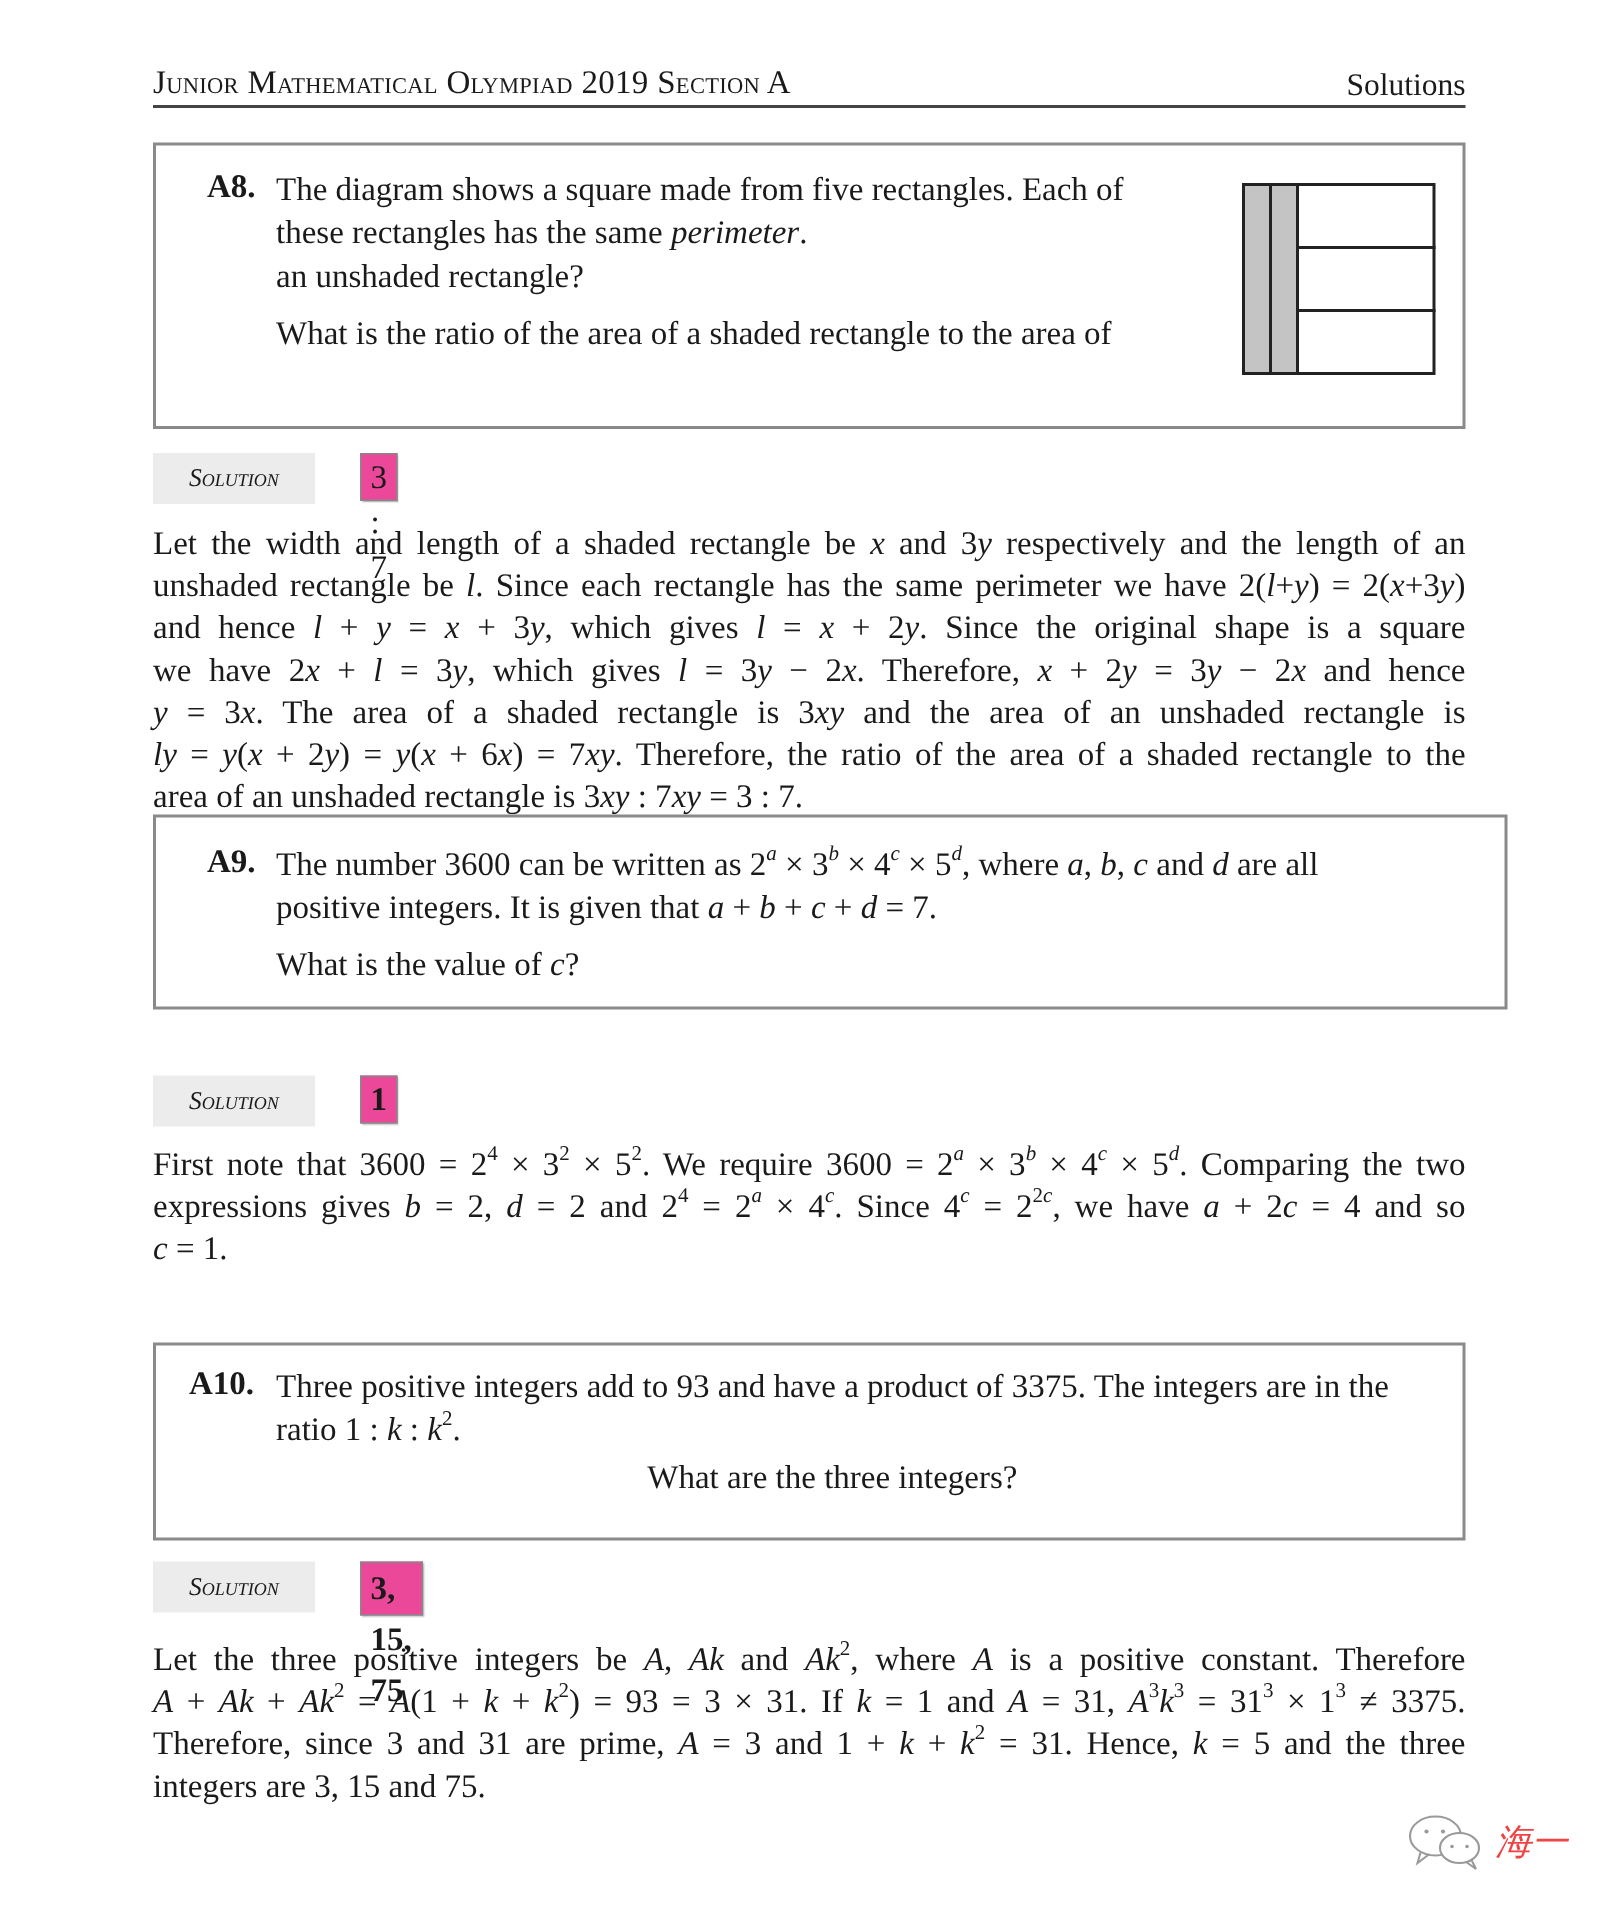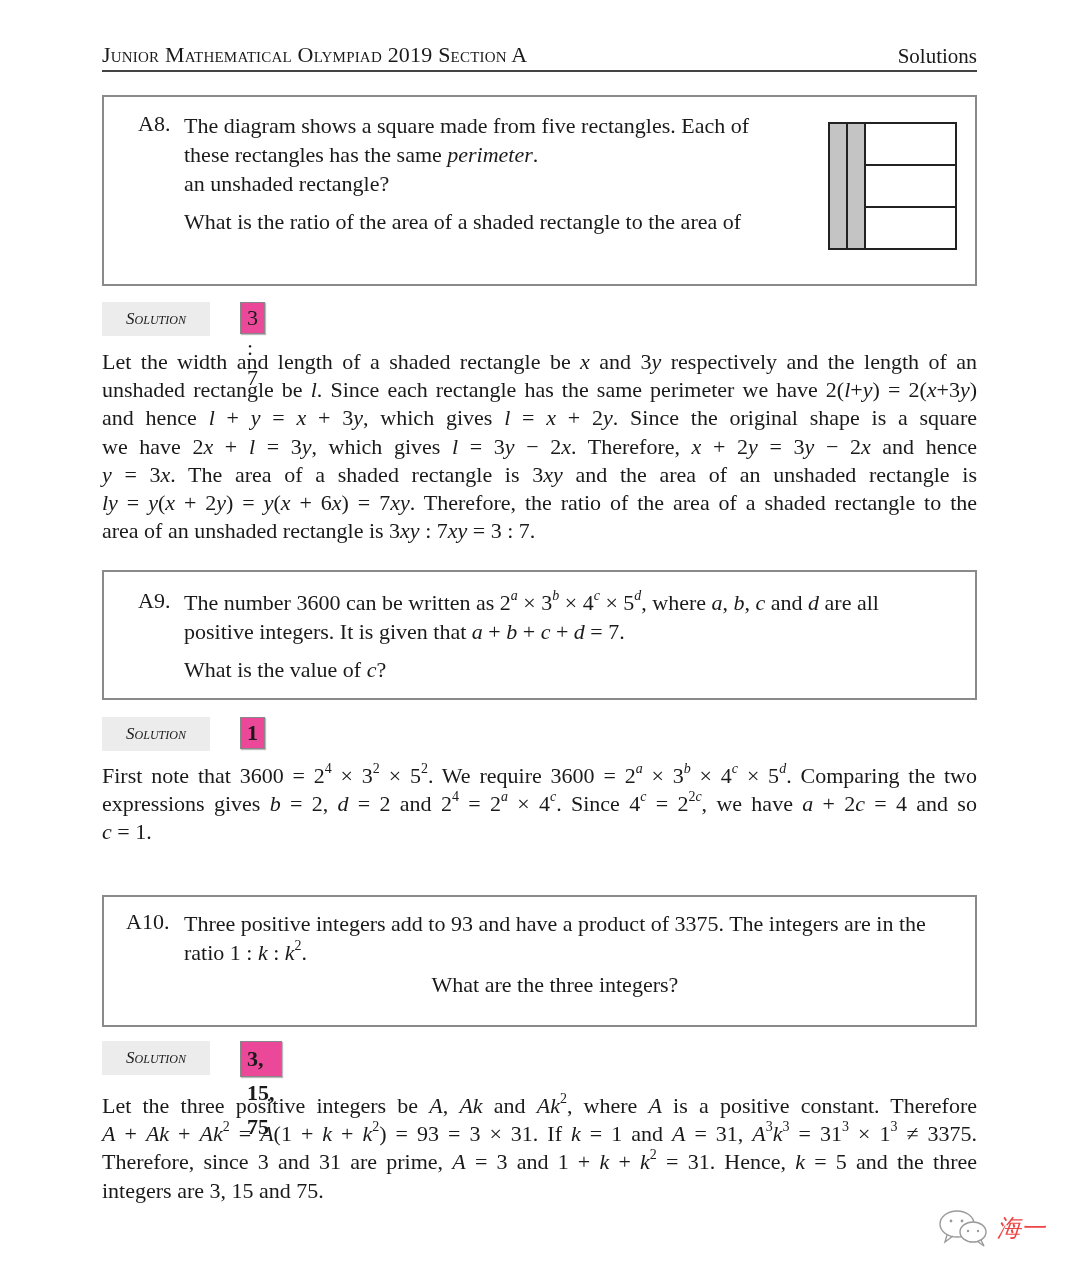--- a/index.html
+++ b/index.html
@@ -16,21 +16,21 @@
     position: absolute; left: 0; top: 2px; font-size: 22px; font-variant: small-caps;
     letter-spacing: 0.2px;
   }
   .header-right { position: absolute; right: 0; top: 4px; font-size: 21px; }
 
   .qbox {
     position: absolute; left: 102px; width: 871px;
     border: 2px solid #8a8a8a; background: #fff;
   }
   .qbox .qnum {
-    position: absolute; left: 34px; font-weight: normal; font-size: 22px;
+    position: absolute; left: 34px; font-weight: bold; font-size: 22px;
   }
   .qbox .qtext {
     position: absolute; left: 80px; font-size: 22px; line-height: 29px;
   }
   .qbox.a10 .qnum { left: 22px; }
   em, i { font-style: italic; }
   sup { font-size: 14px; line-height: 0; position: relative; top: -2px; }
 
   .sol-row { position: absolute; left: 102px; height: 34px; }
   .sol-label {
@@ -94,21 +94,21 @@
 <div class="para" style="top:348px;">
   <span class="ln">Let the width and length of a shaded rectangle be <i>x</i> and 3<i>y</i> respectively and the length of an</span>
   <span class="ln">unshaded rectangle be <i>l</i>. Since each rectangle has the same perimeter we have 2(<i>l</i>+<i>y</i>) = 2(<i>x</i>+3<i>y</i>)</span>
   <span class="ln">and hence <i>l</i> + <i>y</i> = <i>x</i> + 3<i>y</i>, which gives <i>l</i> = <i>x</i> + 2<i>y</i>. Since the original shape is a square</span>
   <span class="ln">we have 2<i>x</i> + <i>l</i> = 3<i>y</i>, which gives <i>l</i> = 3<i>y</i> − 2<i>x</i>. Therefore, <i>x</i> + 2<i>y</i> = 3<i>y</i> − 2<i>x</i> and hence</span>
   <span class="ln"><i>y</i> = 3<i>x</i>. The area of a shaded rectangle is 3<i>xy</i> and the area of an unshaded rectangle is</span>
   <span class="ln"><i>ly</i> = <i>y</i>(<i>x</i> + 2<i>y</i>) = <i>y</i>(<i>x</i> + 6<i>x</i>) = 7<i>xy</i>. Therefore, the ratio of the area of a shaded rectangle to the</span>
   <span class="ln last">area of an unshaded rectangle is 3<i>xy</i> : 7<i>xy</i> = 3 : 7.</span>
 </div>
 
-<div class="qbox" style="top:570px;height:126px;">
+<div class="qbox" style="top:543px;height:126px;padding-left:28px;">
   <span class="qnum" style="top:16px;">A9.</span>
   <div class="qtext" style="top:16px;">
     <div>The number 3600 can be written as 2<sup><i>a</i></sup> × 3<sup><i>b</i></sup> × 4<sup><i>c</i></sup> × 5<sup><i>d</i></sup>, where <i>a</i>, <i>b</i>, <i>c</i> and <i>d</i> are all</div>
     <div>positive integers. It is given that <i>a</i> + <i>b</i> + <i>c</i> + <i>d</i> = 7.</div>
     <div style="margin-top:9px;">What is the value of <i>c</i>?</div>
   </div>
 </div>
 
 <div class="sol-row" style="top:717px;">
   <span class="sol-label">Solution</span>

